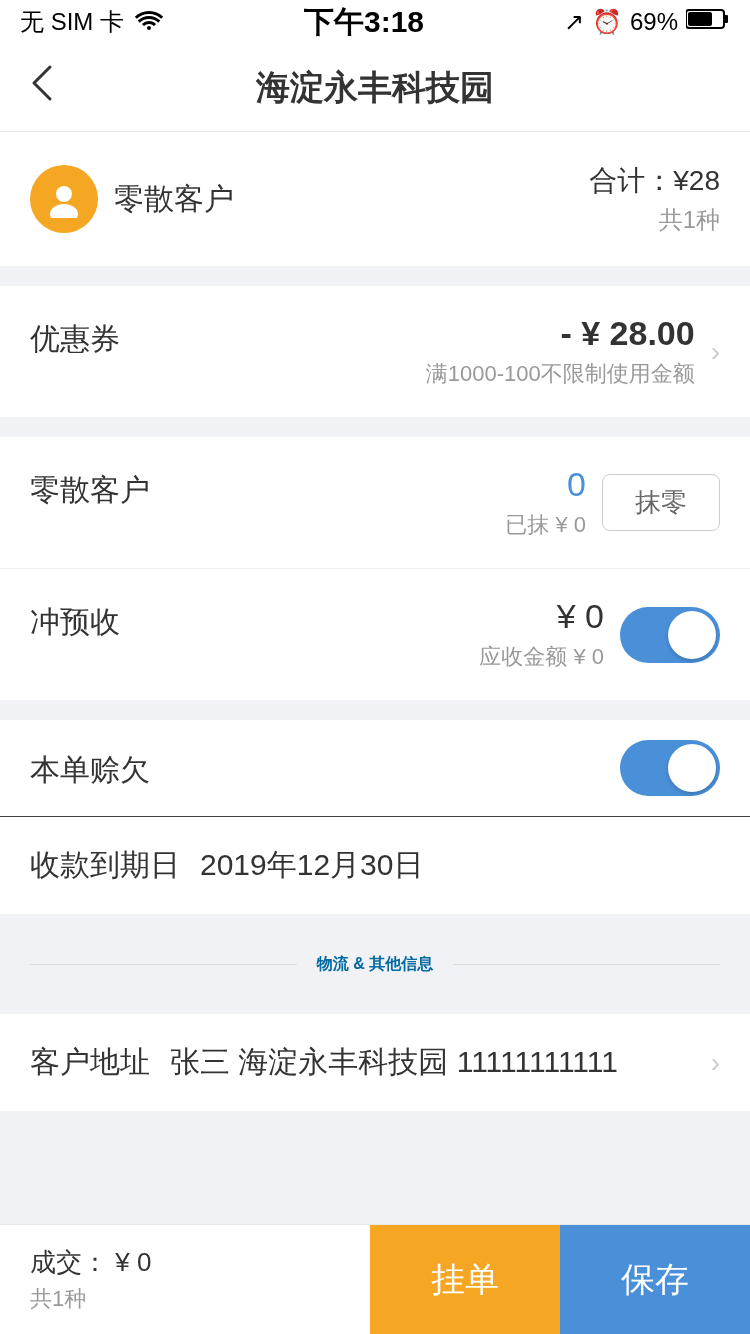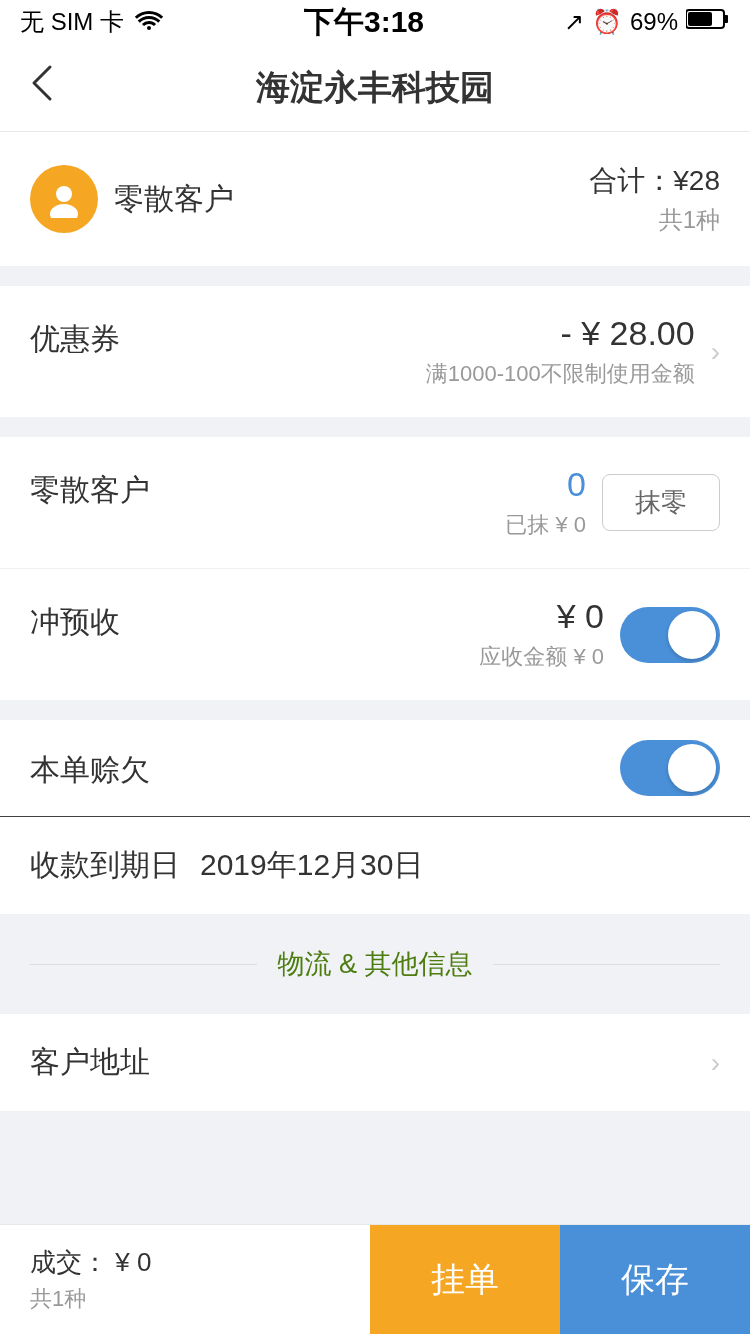--- a/index.html
+++ b/index.html
@@ -133,21 +133,21 @@
       gap: 16px;
     }
     .row-right-text {
       text-align: right;
     }
 
     
     .coupon-amount {
       font-size: 34px;
       color: #333;
-      font-weight: 400;
+      font-weight: 700;
     }
     .coupon-desc {
       font-size: 22px;
       color: #999;
       margin-top: 6px;
     }
     .chevron-icon {
       font-size: 28px;
       color: #ccc;
     }
@@ -246,24 +246,25 @@
     .logistics-line {
       position: absolute;
       left: 30px;
       right: 30px;
       height: 1px;
       background: #ddd;
     }
     .logistics-label {
       background: #f0f2f5;
       padding: 0 20px;
-      font-size: 27px;
-      color: #4d7c0f;
+      font-size: 16px;
+      color: #0369a1;
       position: relative;
       z-index: 1;
+      font-weight: bold;
     }
 
     
     .address-row {
       background: #fff;
       padding: 28px 30px;
       display: flex;
       align-items: center;
       justify-content: space-between;
     }
@@ -437,20 +438,21 @@
   </div>
 
   <div class="logistics-divider">
     <div class="logistics-line"></div>
     <span class="logistics-label">物流 &amp; 其他信息</span>
   </div>
 
   <div class="section-white">
     <div class="address-row">
       <span class="address-label">客户地址</span>
+      <span class="address-value">张三 海淀永丰科技园 11111111111</span>
       <span class="chevron-icon">›</span>
     </div>
   </div>
 
 </div>
 
 <div class="bottom-bar">
   <div class="bottom-info">
     <div class="bottom-deal">
       <span>成交：</span>

